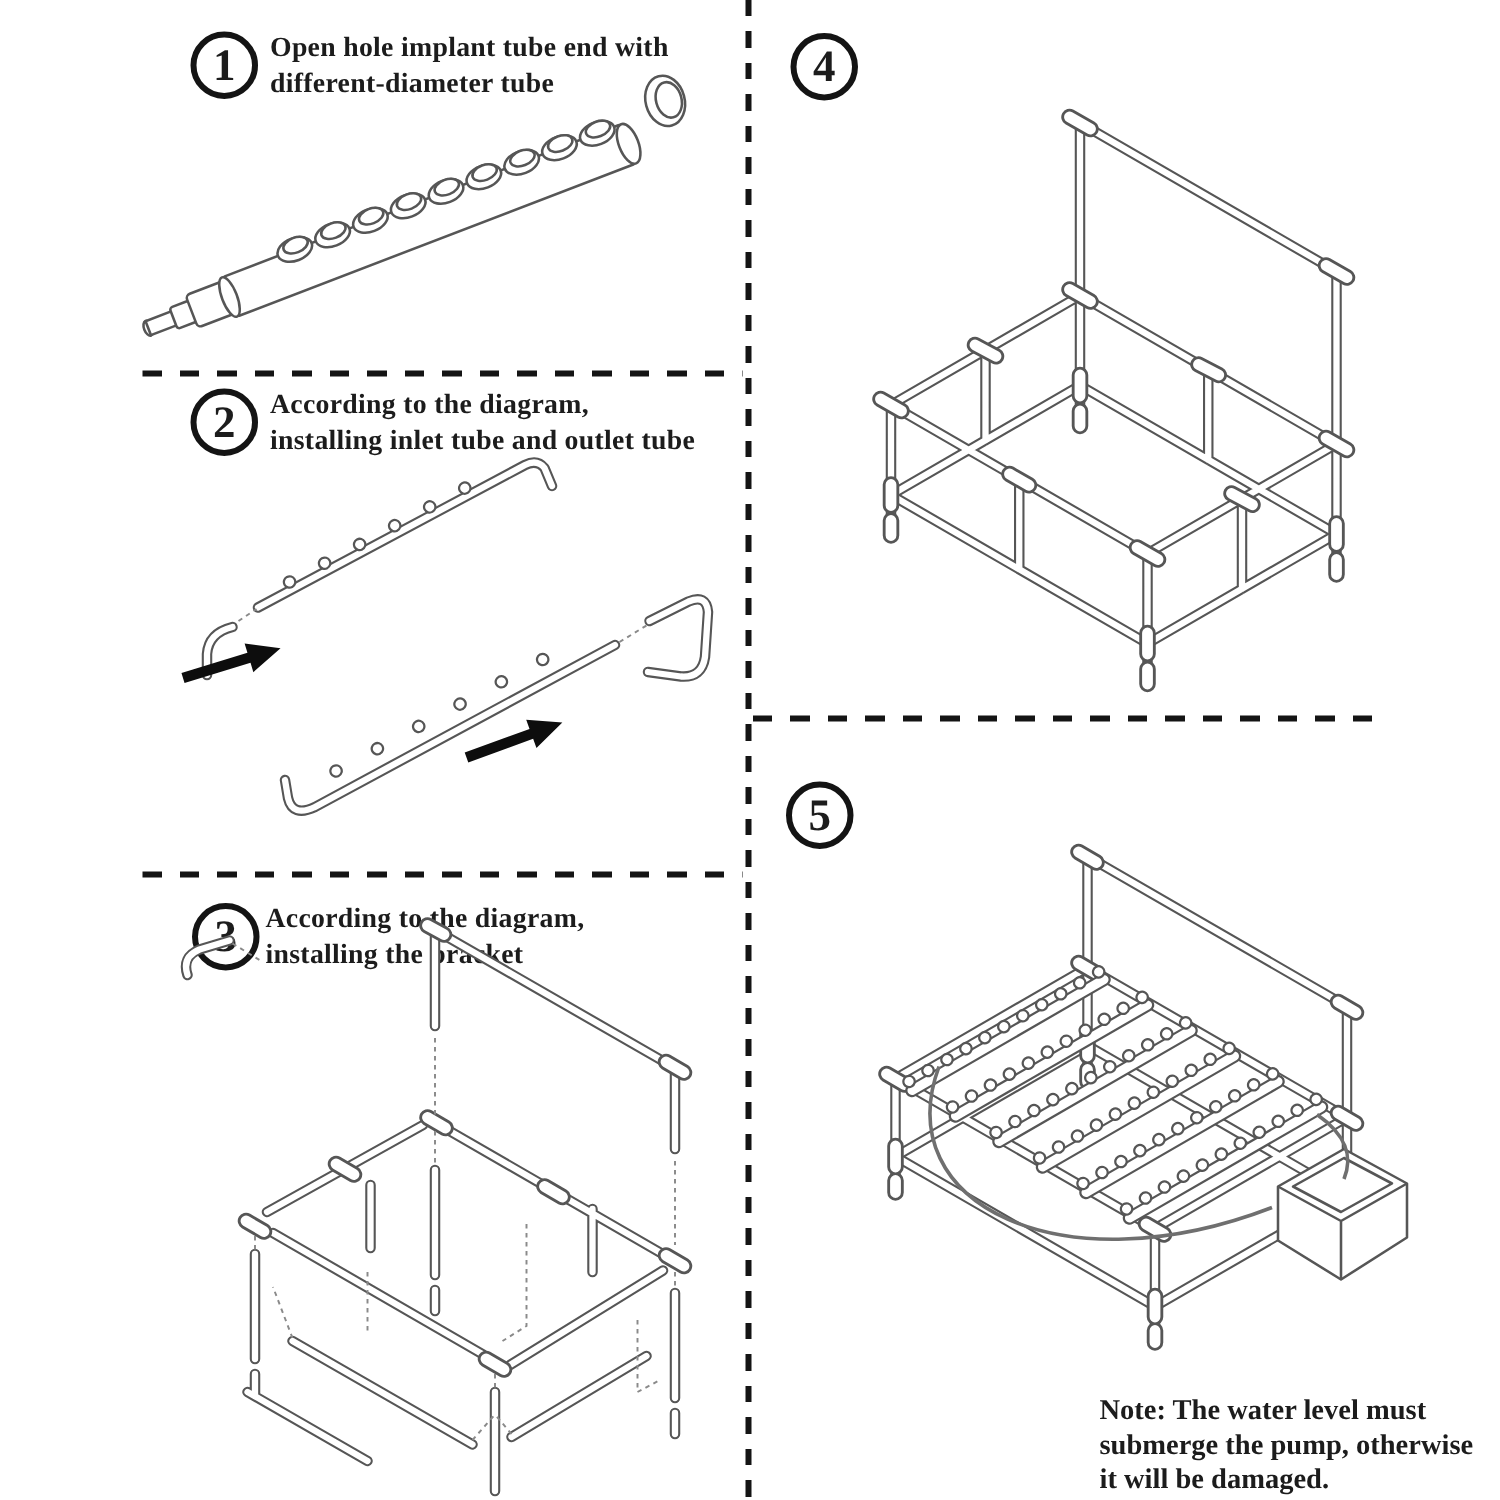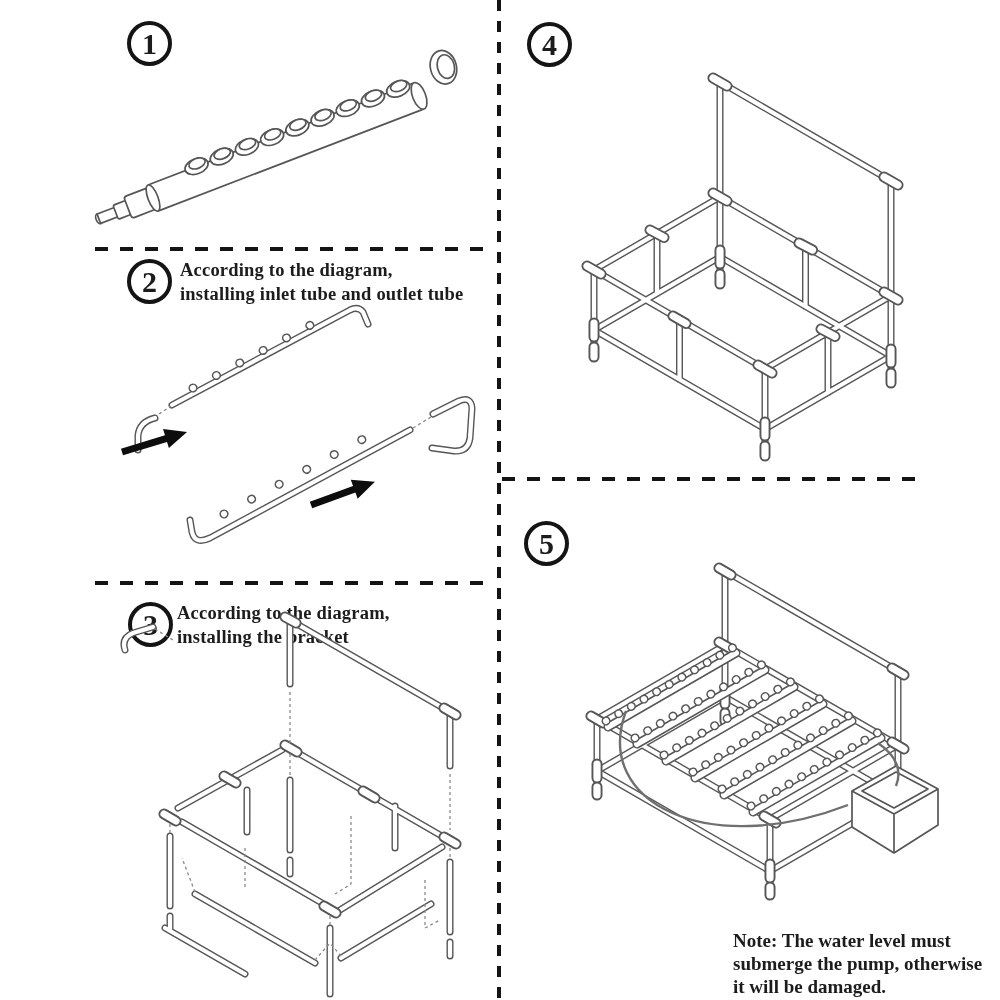--- a/index.html
+++ b/index.html
@@ -48,20 +48,22 @@
 <div class="sheet">
 
   <div class="divider-v"></div>
   <div class="divider-h" style="left:95px;top:247px;width:400px;"></div>
   <div class="divider-h" style="left:95px;top:581px;width:400px;"></div>
   <div class="divider-h" style="left:502px;top:477px;width:413px;"></div>
 
   <div class="badge" style="left:127px;top:21px;">
       <span>1</span>
     </div>
+  <div class="steplabel" style="left:180px;top:20px;width:290px;">Open hole implant tube end with
+different-diameter tube</div>
 
   <div class="badge" style="left:127px;top:259px;">
       <span>2</span>
     </div>
   <div class="steplabel" style="left:180px;top:258px;width:310px;">According to the diagram,
 installing inlet tube and outlet tube</div>
 
   <div class="badge" style="left:128px;top:602px;">
       <span>3</span>
     </div>

